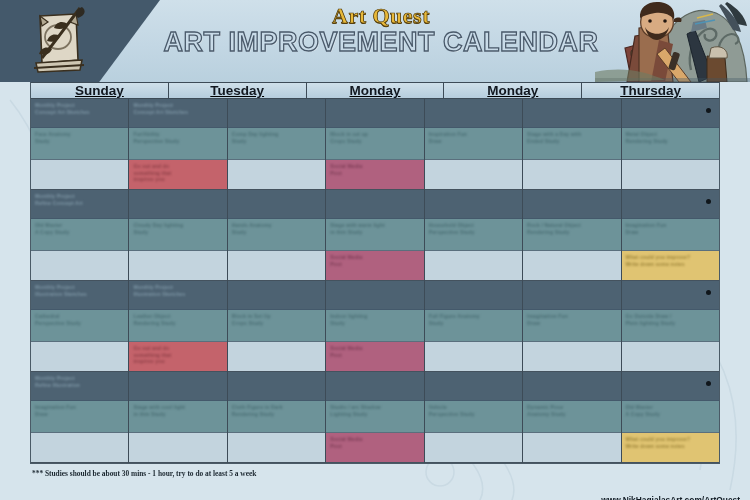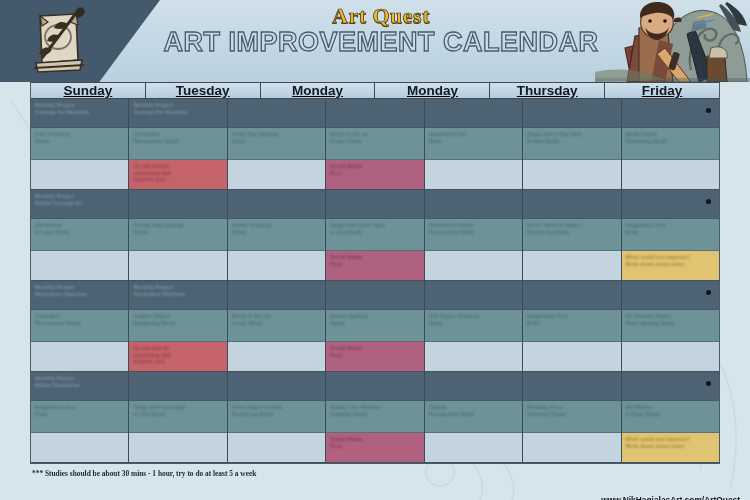--- a/index.html
+++ b/index.html
@@ -188,21 +188,20 @@
   </svg>
 </div>
 
 <div class="calendar">
   <div class="dayhead">
     <div class="dh">Sunday</div>
     <div class="dh">Tuesday</div>
     <div class="dh">Monday</div>
     <div class="dh">Monday</div>
     <div class="dh">Thursday</div>
-    <div class="dh">Friday</div>
   </div>
   <div id="weeks-host">
       <div class="week">
         <div class="col">
           <div class="cell r-goal">
             <div class="txt">
               <div>Monthly Project</div>
               <div>Concept Art Sketches</div>
             </div>
           </div>

